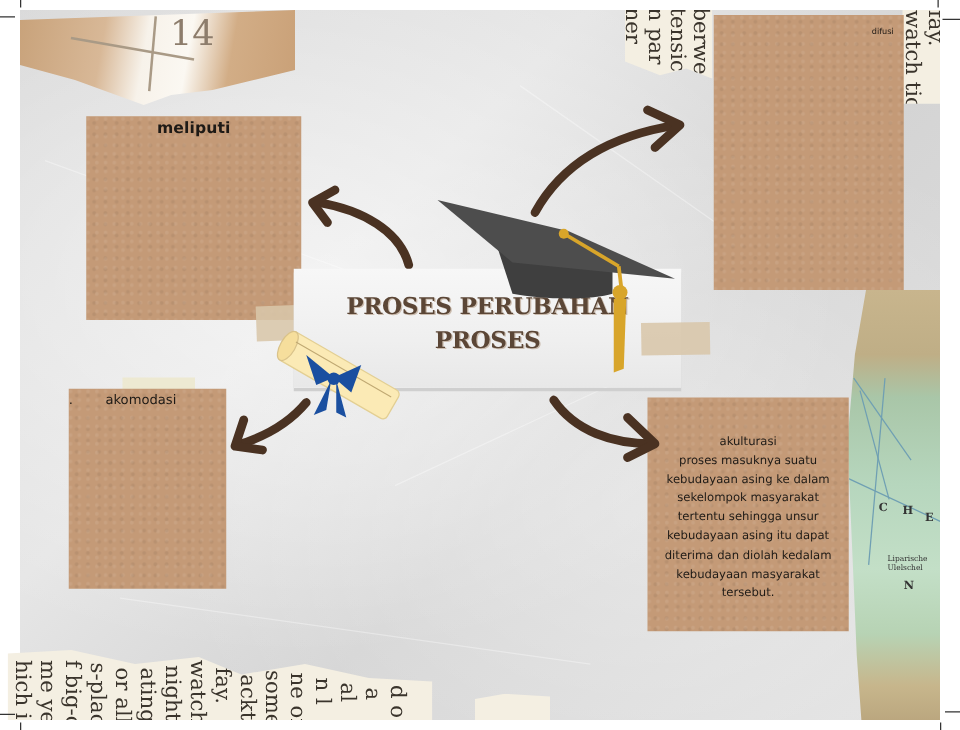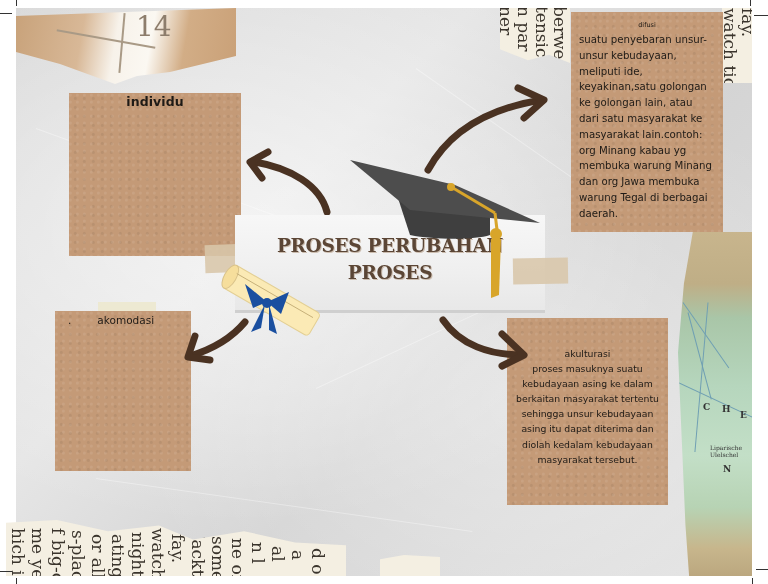--- a/index.html
+++ b/index.html
@@ -53,24 +53,24 @@
     background-image:
       radial-gradient(circle at 20% 30%, rgba(255,255,255,0.08) 0 1px, transparent 2px),
       radial-gradient(circle at 70% 60%, rgba(0,0,0,0.06) 0 1px, transparent 2px);
     background-size: 7px 7px, 9px 9px;
     box-sizing: border-box;
   }
   .note-title { display: block; }
   .n-asimilasi { left: 69px; top: 93px; width: 172px; height: 163px; padding: 0 3px; font-size: 12.3px; font-weight: bold; line-height: 18.3px; letter-spacing: 0.1px; }
   .n-asimilasi .note-title { text-align: center; font-size: 12.5px; }
   .n-difusi { left: 571px; top: 12px; width: 152px; height: 220px; padding: 8px 8px; font-size: 10.2px; line-height: 15.8px; }
-  .n-difusi .note-title { text-align: center; font-size: 6.5px; line-height: 10px; margin-bottom: 2px; }
-  .n-akomodasi { left: 55px; top: 311px; width: 136px; height: 160px; padding: 2px 13px; font-size: 10.5px; line-height: 15.6px; }
+  .n-difusi .note-title { text-align: right; font-size: 6.5px; line-height: 10px; margin-bottom: 18px; }
+  .n-akomodasi { left: 55px; top: 311px; width: 126px; height: 160px; padding: 2px 0; font-size: 10.5px; line-height: 15.6px; }
   .n-akomodasi .note-title { padding-left: 29px; }
-  .n-akulturasi { left: 507px; top: 318px; width: 161px; height: 187px; padding: 28px 6px 0 6px; font-size: 9.3px; line-height: 15.1px; text-align: center; }
+  .n-akulturasi { left: 518px; top: 318px; width: 161px; height: 187px; padding: 28px 6px 0 6px; font-size: 9.3px; line-height: 15.1px; text-align: center; }
 
   .tape { position: absolute; background: rgba(216,198,170,0.88); }
 
   
   .banner {
     position: absolute; left: 235px; top: 215px; width: 310px; height: 95px;
     background: linear-gradient(180deg, #f7f7f7 0%, #efefef 60%, #e8e8e8 100%);
     box-shadow: 0 3px 0 #cfcfcf;
   }
   .banner-title {
@@ -143,36 +143,35 @@
 <div class="cropmark" style="left:0;top:13px;width:12px;height:1px;"></div>
 <div class="cropmark" style="left:16px;top:0;width:1px;height:6px;"></div>
 <div class="cropmark" style="left:754px;top:15px;width:14px;height:1px;"></div>
 <div class="cropmark" style="left:750px;top:0;width:1px;height:6px;"></div>
 <div class="cropmark" style="left:0;top:571px;width:12px;height:1px;"></div>
 <div class="cropmark" style="left:16px;top:578px;width:1px;height:6px;"></div>
 <div class="cropmark" style="left:756px;top:569px;width:12px;height:1px;"></div>
 <div class="cropmark" style="left:752px;top:578px;width:1px;height:6px;"></div>
 
 <div class="note n-asimilasi">
-  <span class="note-title">individu</span>
+  <span class="note-title">meliputi</span>
 </div>
 
 <div class="note n-difusi">
   <span class="note-title">difusi</span>
-  <span>suatu penyebaran unsur-unsur kebudayaan, meliputi ide, keyakinan,satu golongan ke golongan lain, atau dari satu masyarakat ke masyarakat lain.contoh: org Minang kabau yg membuka warung Minang dan org Jawa membuka warung Tegal di berbagai daerah.</span>
 </div>
 
 <div class="tape" style="left:98px;top:302px;width:58px;height:14px;background:rgba(236,232,206,0.9);"></div>
 <div class="note n-akomodasi">
   <span class="note-title"><span style="margin-left:-29px;margin-right:26px;">.</span><span>akomodasi</span></span>
 </div>
 
 <div class="note n-akulturasi">
   <span class="note-title">akulturasi</span>
-  <span>proses masuknya suatu kebudayaan asing ke dalam berkaitan masyarakat tertentu sehingga unsur kebudayaan asing itu dapat diterima dan diolah kedalam kebudayaan masyarakat tersebut.</span>
+  <span>proses masuknya suatu kebudayaan asing ke dalam sekelompok masyarakat tertentu sehingga unsur kebudayaan asing itu dapat diterima dan diolah kedalam kebudayaan masyarakat tersebut.</span>
 </div>
 
 <svg width="768" height="584" style="left:0;top:0;">
   <g fill="none" stroke="#4a3222" stroke-width="7" stroke-linecap="round" stroke-linejoin="round">
 
     <path d="M327 212 C 320 185, 290 168, 255 162"></path>
     <path d="M268 152 L 250 162 L 262 178"></path>
 
     <path d="M428 170 C 450 130, 490 108, 542 100"></path>
     <path d="M518 88 L 544 100 L 524 118"></path>

